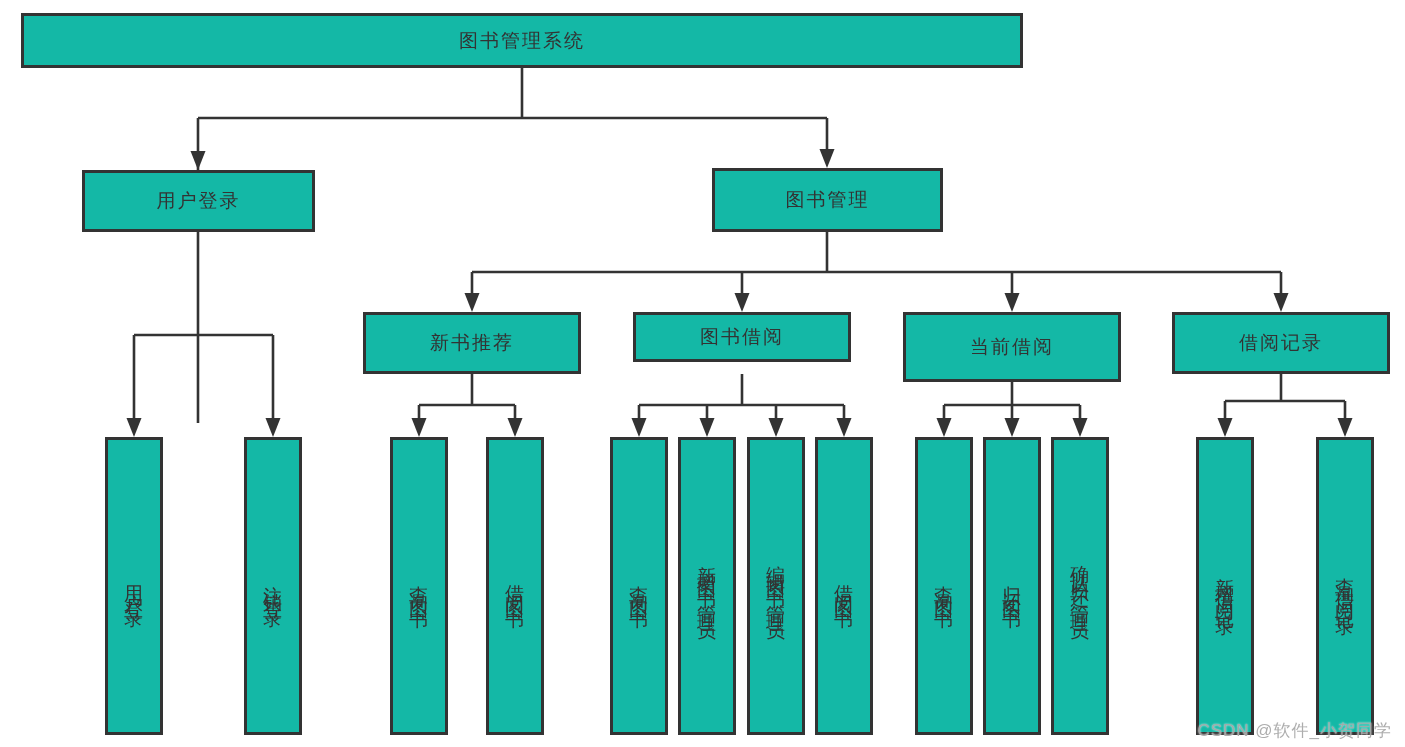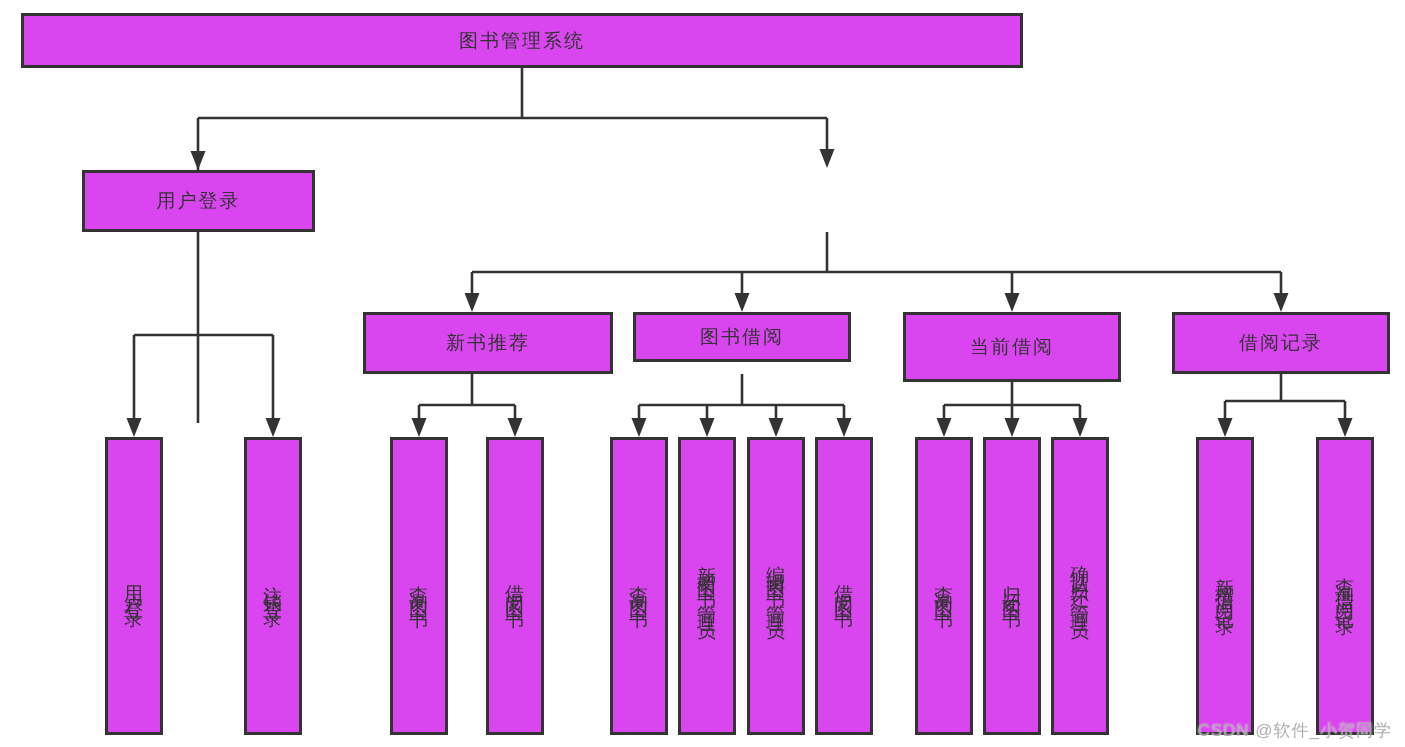--- a/index.html
+++ b/index.html
@@ -18,21 +18,21 @@
   .connector-layer {
     position: absolute;
     left: 0; top: 0;
     width: 1405px; height: 747px;
     pointer-events: none;
   }
   .box {
     position: absolute;
     box-sizing: border-box;
     border: 3px solid #333333;
-    background: #d946ef;
+    background: #14b8a6;
     display: flex;
     align-items: center;
     justify-content: center;
     color: #333333;
   }
   .hbox {
     font-size: 19px;
     letter-spacing: 2px;
     white-space: nowrap;
   }
@@ -104,22 +104,25 @@
     <polygon fill="#333333" points="1337.5,418 1352.5,418 1345,437"></polygon>
   </svg>
 
   <div class="box hbox" style="left:21px; top:13px; width:1002px; height:55px;">
     <span>图书管理系统</span>
   </div>
 
   <div class="box hbox" style="left:82px; top:170px; width:233px; height:62px;">
     <span>用户登录</span>
   </div>
+  <div class="box hbox" style="left:712px; top:168px; width:231px; height:64px;">
+    <span>图书管理</span>
+  </div>
 
-  <div class="box hbox" style="left:363px; top:312px; width:250px; height:62px;">
+  <div class="box hbox" style="left:363px; top:312px; width:218px; height:62px;">
     <span>新书推荐</span>
   </div>
   <div class="box hbox" style="left:633px; top:312px; width:218px; height:50px;">
     <span>图书借阅</span>
   </div>
   <div class="box hbox" style="left:903px; top:312px; width:218px; height:70px;">
     <span>当前借阅</span>
   </div>
   <div class="box hbox" style="left:1172px; top:312px; width:218px; height:62px;">
     <span>借阅记录</span>

